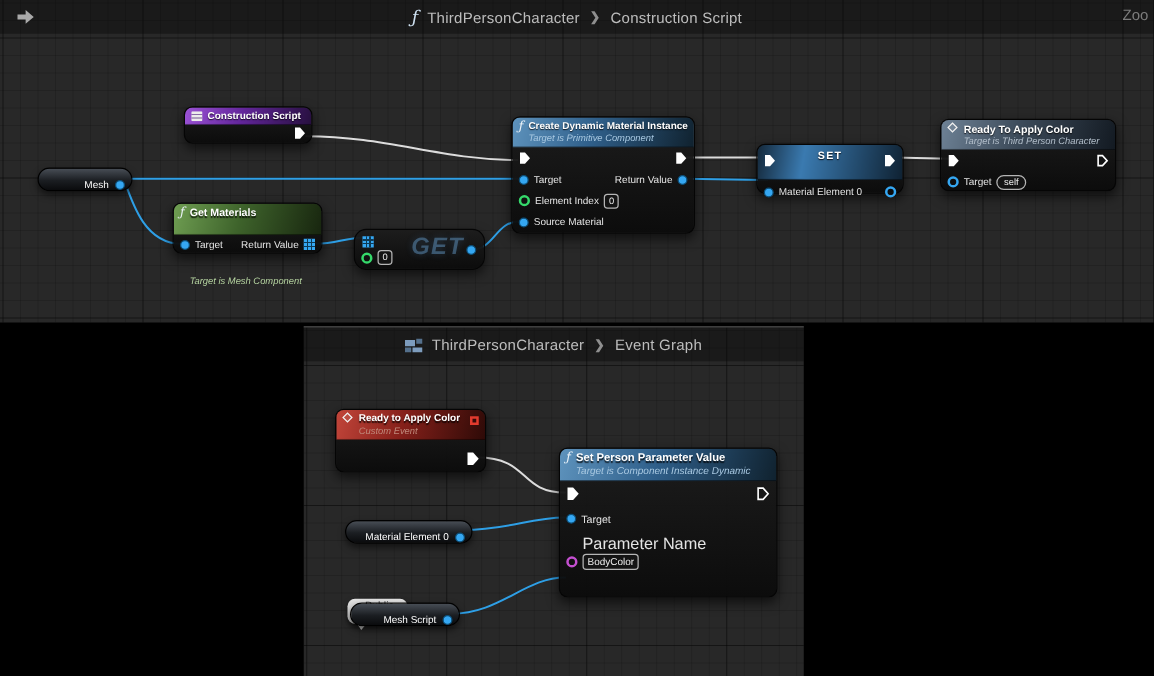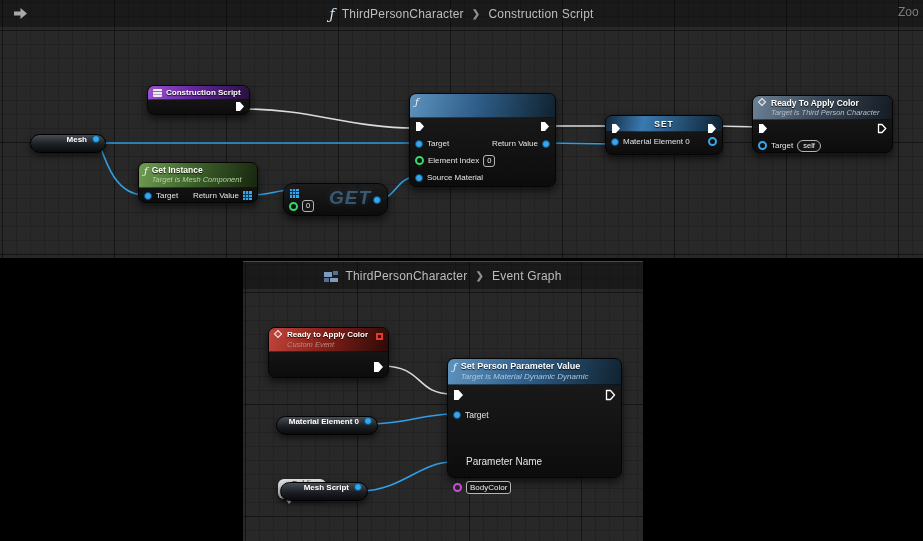--- a/index.html
+++ b/index.html
@@ -44,21 +44,21 @@
   .titles { line-height:1.2; }
   .ntitle { font-size:8.5px; font-weight:bold; color:#fff; white-space:nowrap;
     text-shadow:0 1px 1px rgba(0,0,0,.85); }
   .nsub { font-size:7.5px; font-style:italic; white-space:nowrap; }
   .hd-purple { background:linear-gradient(105deg,#9b52d6 0%,#63269b 45%,#27103f 100%); }
   .hd-green  { background:linear-gradient(105deg,#6f9e52 0%,#3e632b 45%,#18260f 100%); }
   .hd-blue   { background:linear-gradient(105deg,#5e93bd 0%,#2f5f8a 45%,#10222f 100%); }
   .hd-set    { background:linear-gradient(100deg,#14283a 0%,#3a7ab0 32%,#0f2233 100%); }
   .hd-slate  { background:linear-gradient(105deg,#6e8296 0%,#3c4a59 45%,#131a22 100%); }
   .hd-red    { background:linear-gradient(105deg,#c2453a 0%,#85201a 45%,#2e0a07 100%); }
-  .sub-green { color:#b5d3a0; } .sub-blue { color:#a9c9e2; } .sub-slate { color:#b3bfcb;font-style:italic; }
+  .sub-green { color:#b5d3a0;margin-top:45px; } .sub-blue { color:#a9c9e2; } .sub-slate { color:#b3bfcb;font-style:italic; }
   .sub-red { color:#c08a7c; }
 
   .prow { display:flex; align-items:center; gap:4px; padding:0 5px; font-size:8px;
     color:#e4e4e4; height:17px; white-space:nowrap; }
   .grow { flex:1; }
   .pin-c { flex:none; width:8px; height:8px; border-radius:50%; }
   .filled-blue { background:#35a7f2; border:1px solid #0d4f78; }
   .hollow-blue { width:9px; height:9px; border:2px solid #35a7f2; background:transparent; }
   .hollow-green{ width:9px; height:9px; border:2px solid #35d96b; background:transparent; border-radius:50%; flex:none; }
   .hollow-mag  { width:9px; height:9px; border:2px solid #c44fd0; background:transparent; border-radius:50%; flex:none; }
@@ -67,22 +67,22 @@
       linear-gradient(to right, transparent 2.5px,#0e3a55 2.5px 3.5px,transparent 3.5px 5.5px,#0e3a55 5.5px 6.5px,transparent 6.5px),
       linear-gradient(to bottom, transparent 2.5px,#0e3a55 2.5px 3.5px,transparent 3.5px 5.5px,#0e3a55 5.5px 6.5px,transparent 6.5px); }
   .vbox { display:inline-block; border:1px solid #b5b5b5; background:#141414; color:#ececec;
     font-size:7.5px; line-height:10px; padding:0 3px; border-radius:3px; }
   .vbox.pill { border-radius:7px; padding:0 5px; }
 
   
   .varnode { position:absolute; z-index:3; height:19px; border-radius:10px;
     background:linear-gradient(180deg,#474d55 0%,#1b1e22 55%,#0a0b0d 100%);
     border:1px solid #000; box-shadow:0 3px 6px rgba(0,0,0,.55);
-    display:flex; align-items:flex-start; justify-content:flex-end; gap:5px;
-    padding:0 5px 0 12px; color:#fff; font-size:8px; font-weight:700; white-space:nowrap; }
+    display:flex; align-items:flex-end; justify-content:flex-end; gap:5px;
+    padding:0 5px 0 12px; color:#fff; font-size:8px; font-weight:400; white-space:nowrap; }
 
   
   #node-get { width:105px; height:33px; border-radius:10px; }
   .get-watermark { position:absolute; right:16px; top:3px; font-size:19px; font-weight:bold;
     letter-spacing:1px; color:rgba(110,170,220,.42);
     text-shadow:0 0 6px rgba(70,130,190,.25);font-style:italic; }
 
   
   .icon-diamond { flex:none; width:6px; height:6px; border:1.5px solid #f0f0f0;
     transform:rotate(45deg); margin:1px 2px 0 1px; background:rgba(255,255,255,.08); }
@@ -162,21 +162,21 @@
 
   <div class="varnode" style="left:30px; top:134px; width:76px;">
     <span>Mesh</span>
     <span class="pin-c filled-blue"></span>
   </div>
 
   <div class="node" style="left:138px; top:162px; width:120px; height:41px;">
     <div class="nhead two hd-green" style="height:25px">
       <span class="node-fn-glyph">ƒ</span>
       <span class="titles">
-        <span class="ntitle" style="display:block">Get Instance</span>
+        <span class="ntitle" style="display:block">Get Materials</span>
         <span class="nsub sub-green" style="display:block">Target is Mesh Component</span>
       </span>
     </div>
     <div class="prow" style="height:15px">
       <span class="pin-c filled-blue"></span>
       <span>Target</span>
       <span class="grow"></span>
       <span>Return Value</span>
       <span class="pin-grid"></span>
     </div>
@@ -188,20 +188,24 @@
     <div class="abs" style="left:5px; bottom:3px; display:flex; align-items:center; gap:4px;">
       <span class="hollow-green"></span>
       <span class="vbox">0</span>
     </div>
     <span class="pin-c filled-blue abs" style="right:6px; top:12px"></span>
   </div>
 
   <div class="node" style="left:409px; top:93px; width:147px; height:94px;">
     <div class="nhead two hd-blue" style="height:24px">
       <span class="node-fn-glyph">ƒ</span>
+      <span class="titles">
+        <span class="ntitle" style="display:block; font-size:8px">Create Dynamic Material Instance</span>
+        <span class="nsub sub-blue" style="display:block">Target is Primitive Component</span>
+      </span>
     </div>
     <div class="prow">
       <svg width="10" height="11" viewBox="0 0 10 11">
         <path d="M1 1 h4 l4 4.5 -4 4.5 h-4 z" fill="#fff"></path>
         </svg>
       <span class="grow"></span>
       <svg width="10" height="11" viewBox="0 0 10 11">
         <path d="M1 1 h4 l4 4.5 -4 4.5 h-4 z" fill="#fff"></path>
         </svg>
     </div>
@@ -217,21 +221,21 @@
       <span>Element Index</span>
       <span class="vbox">0</span>
     </div>
     <div class="prow">
       <span class="pin-c filled-blue"></span>
       <span>Source Material</span>
     </div>
   </div>
 
   <div class="node" style="left:605px; top:115px; width:118px; height:40px;">
-    <div class="hd-set" style="position:relative; height:16px; border-radius:6px 6px 0 0; border-bottom:1px solid rgba(0,0,0,.5)">
+    <div class="hd-set" style="position:relative; height:28px; border-radius:6px 6px 0 0; border-bottom:1px solid rgba(0,0,0,.5)">
       <span class="ntitle" style="position:absolute; left:0; right:0; top:3px; text-align:center; letter-spacing:1px">SET</span>
       <svg class="abs" style="left:5px; top:7px" width="10" height="11" viewBox="0 0 10 11">
         <path d="M1 1 h4 l4 4.5 -4 4.5 h-4 z" fill="#fff"></path>
         </svg>
       <svg class="abs" style="right:5px; top:7px" width="10" height="11" viewBox="0 0 10 11">
         <path d="M1 1 h4 l4 4.5 -4 4.5 h-4 z" fill="#fff"></path>
         </svg>
     </div>
     <div class="prow" style="height:19px">
       <span class="pin-c filled-blue"></span>
@@ -277,39 +281,39 @@
     <svg class="abs" style="right:4px; bottom:4px" width="11" height="12" viewBox="0 0 11 12">
       <path d="M1 1 h4.5 l4.5 5 -4.5 5 h-4.5 z" fill="#fff"></path>
       </svg>
   </div>
 
   <div class="node" style="left:447px; top:358px; width:175px; height:120px;">
     <div class="nhead two hd-blue" style="height:26px">
       <span class="node-fn-glyph">ƒ</span>
       <span class="titles">
         <span class="ntitle" style="display:block; font-size:9px">Set Person Parameter Value</span>
-        <span class="nsub sub-blue" style="display:block; font-size:8px">Target is Material Dynamic Dynamic</span>
+        <span class="nsub sub-blue" style="display:block; font-size:8px">Target is Component Instance Dynamic</span>
       </span>
     </div>
     <div class="prow" style="height:20px">
       <svg width="11" height="12" viewBox="0 0 11 12">
         <path d="M1 1 h4.5 l4.5 5 -4.5 5 h-4.5 z" fill="#fff"></path>
         </svg>
       <span class="grow"></span>
       <svg width="11" height="12" viewBox="0 0 11 12">
         <path d="M1.5 1.5 h4 l4 4.5 -4 4.5 h-4 z" fill="none" stroke="#fff" stroke-width="1.3"></path>
         </svg>
     </div>
     <div class="prow" style="height:20px; font-size:8.5px">
       <span class="pin-c filled-blue"></span>
       <span>Target</span>
     </div>
     <div style="padding:2px 5px 0 5px;">
-      <div style="font-size:10px; color:#e4e4e4; padding-left:13px;margin-top:29px;">Parameter Name</div>
-      <div style="display:flex; align-items:center; gap:4px; margin-top:14px;">
+      <div style="font-size:13px; color:#e4e4e4; padding-left:13px;">Parameter Name</div>
+      <div style="display:flex; align-items:center; gap:4px; margin-top:1px;">
         <span class="hollow-mag"></span>
         <span class="vbox" style="font-size:8px; line-height:11px">BodyColor</span>
       </div>
     </div>
   </div>
 
   <div class="varnode" style="left:276px; top:416px; width:102px;">
     <span>Material Element 0</span>
     <span class="pin-c filled-blue"></span>
   </div>

